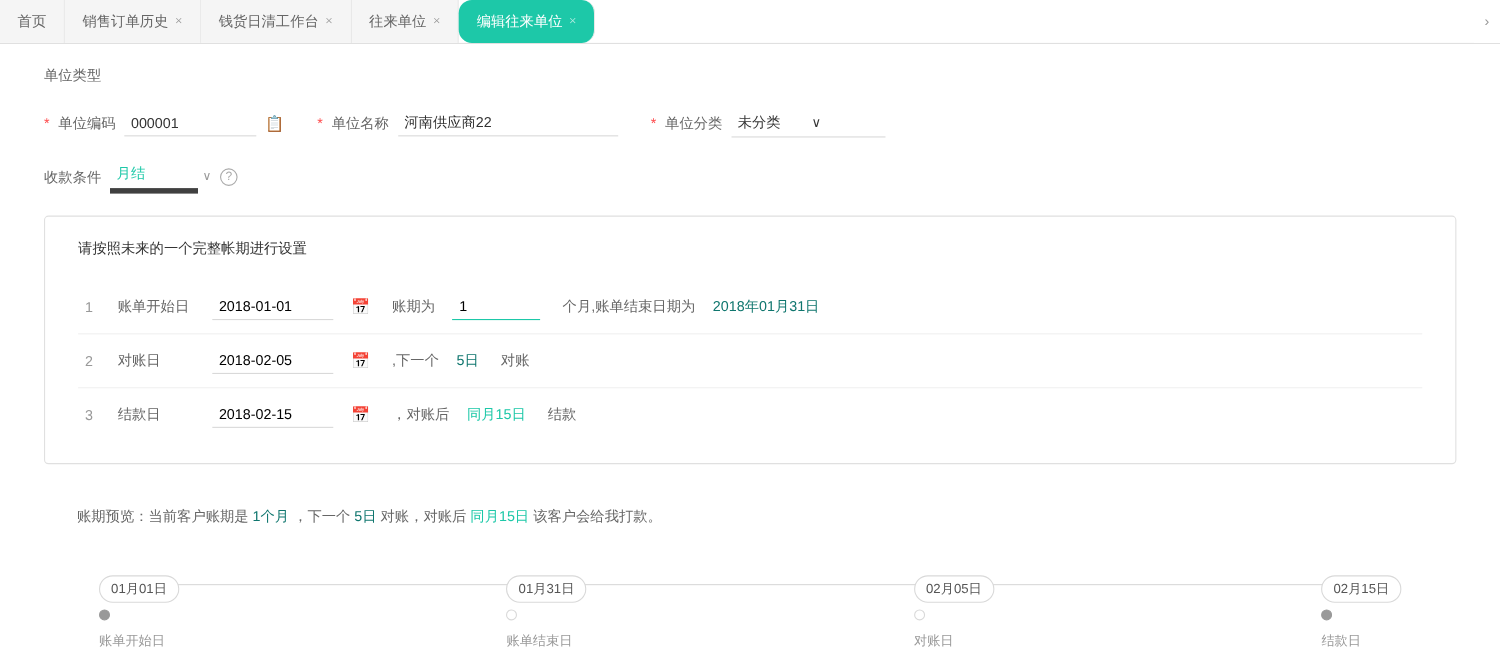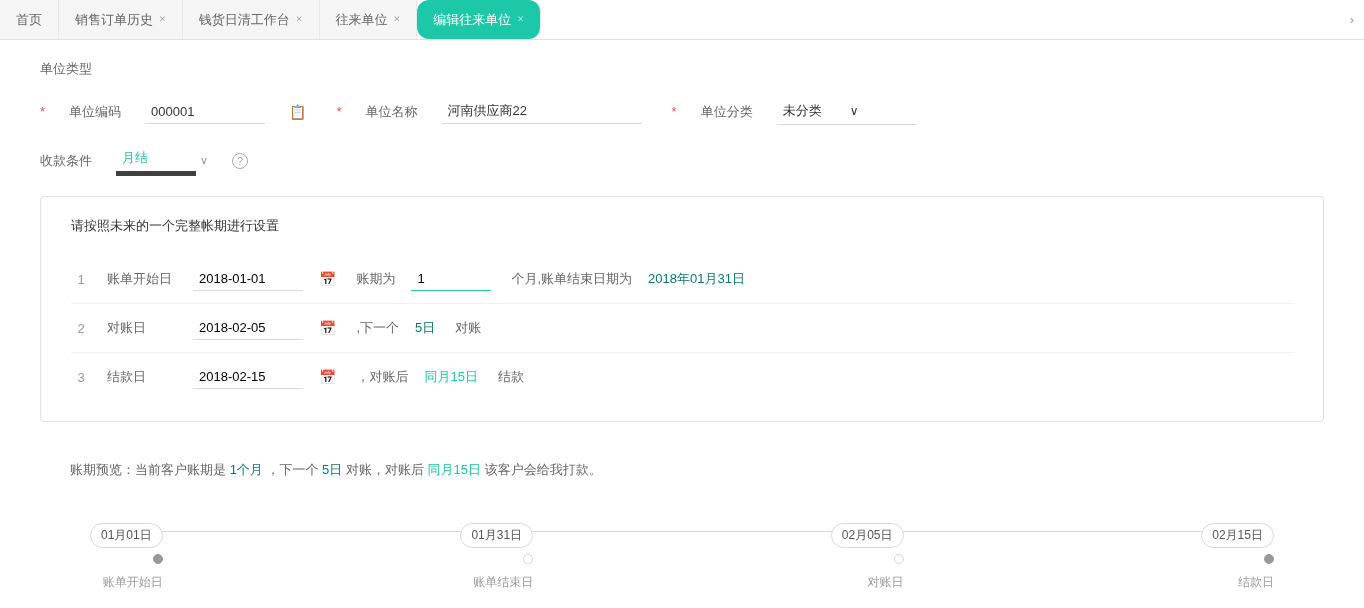--- a/index.html
+++ b/index.html
@@ -58,21 +58,21 @@
     
     .form-row {
       display: flex;
       align-items: center;
       margin-bottom: 20px;
       gap: 30px;
     }
     .form-field {
       display: flex;
       align-items: center;
-      gap: 24px;
+      gap: 8px;
       justify-content: space-between;
     }
     .field-label {
       color: #666;
       white-space: nowrap;
     }
     .required-star {
       color: #ff4d4f;
     }
     .radio-group {
@@ -245,21 +245,21 @@
     }
     .timeline-points {
       display: flex;
       width: 100%;
       justify-content: space-between;
       position: relative;
     }
     .timeline-point {
       display: flex;
       flex-direction: column;
-      align-items: flex-end;
+      align-items: flex-start;
       gap: 6px;
     }
     .tl-dot {
       width: 10px;
       height: 10px;
       border-radius: 50%;
       background: #fff;
       border: 1.5px solid #d9d9d9;
       z-index: 1;
     }

